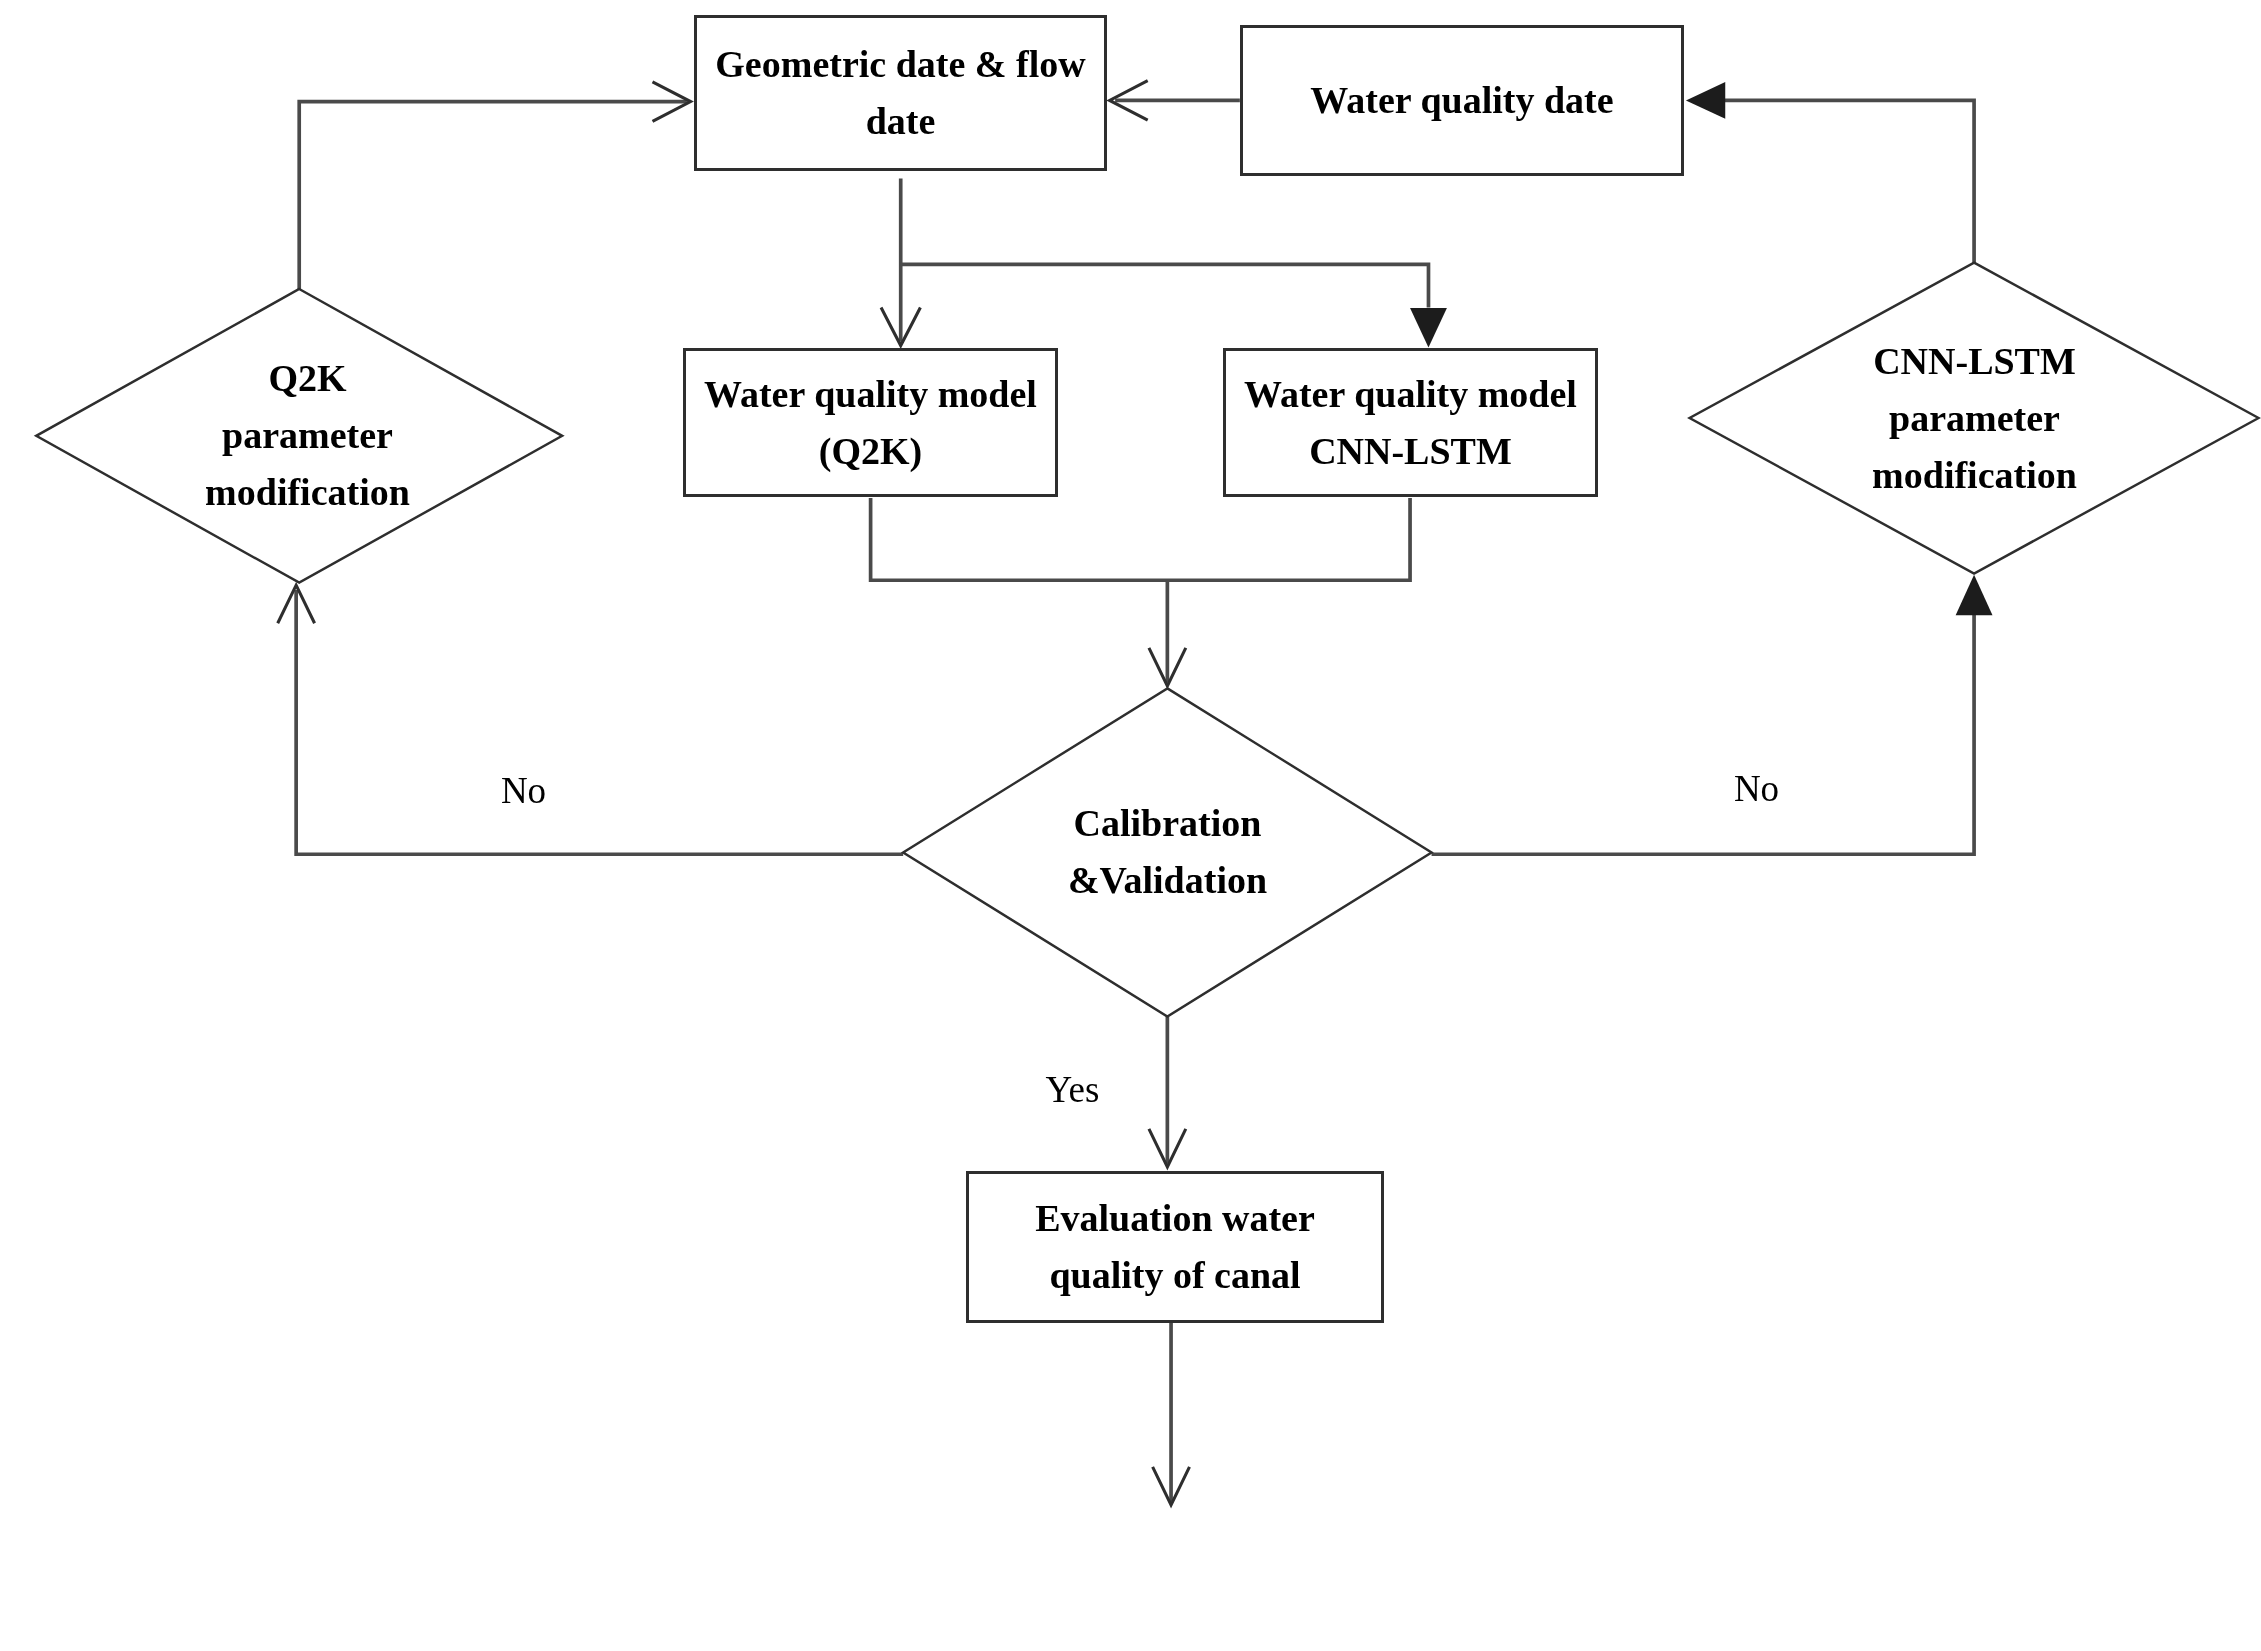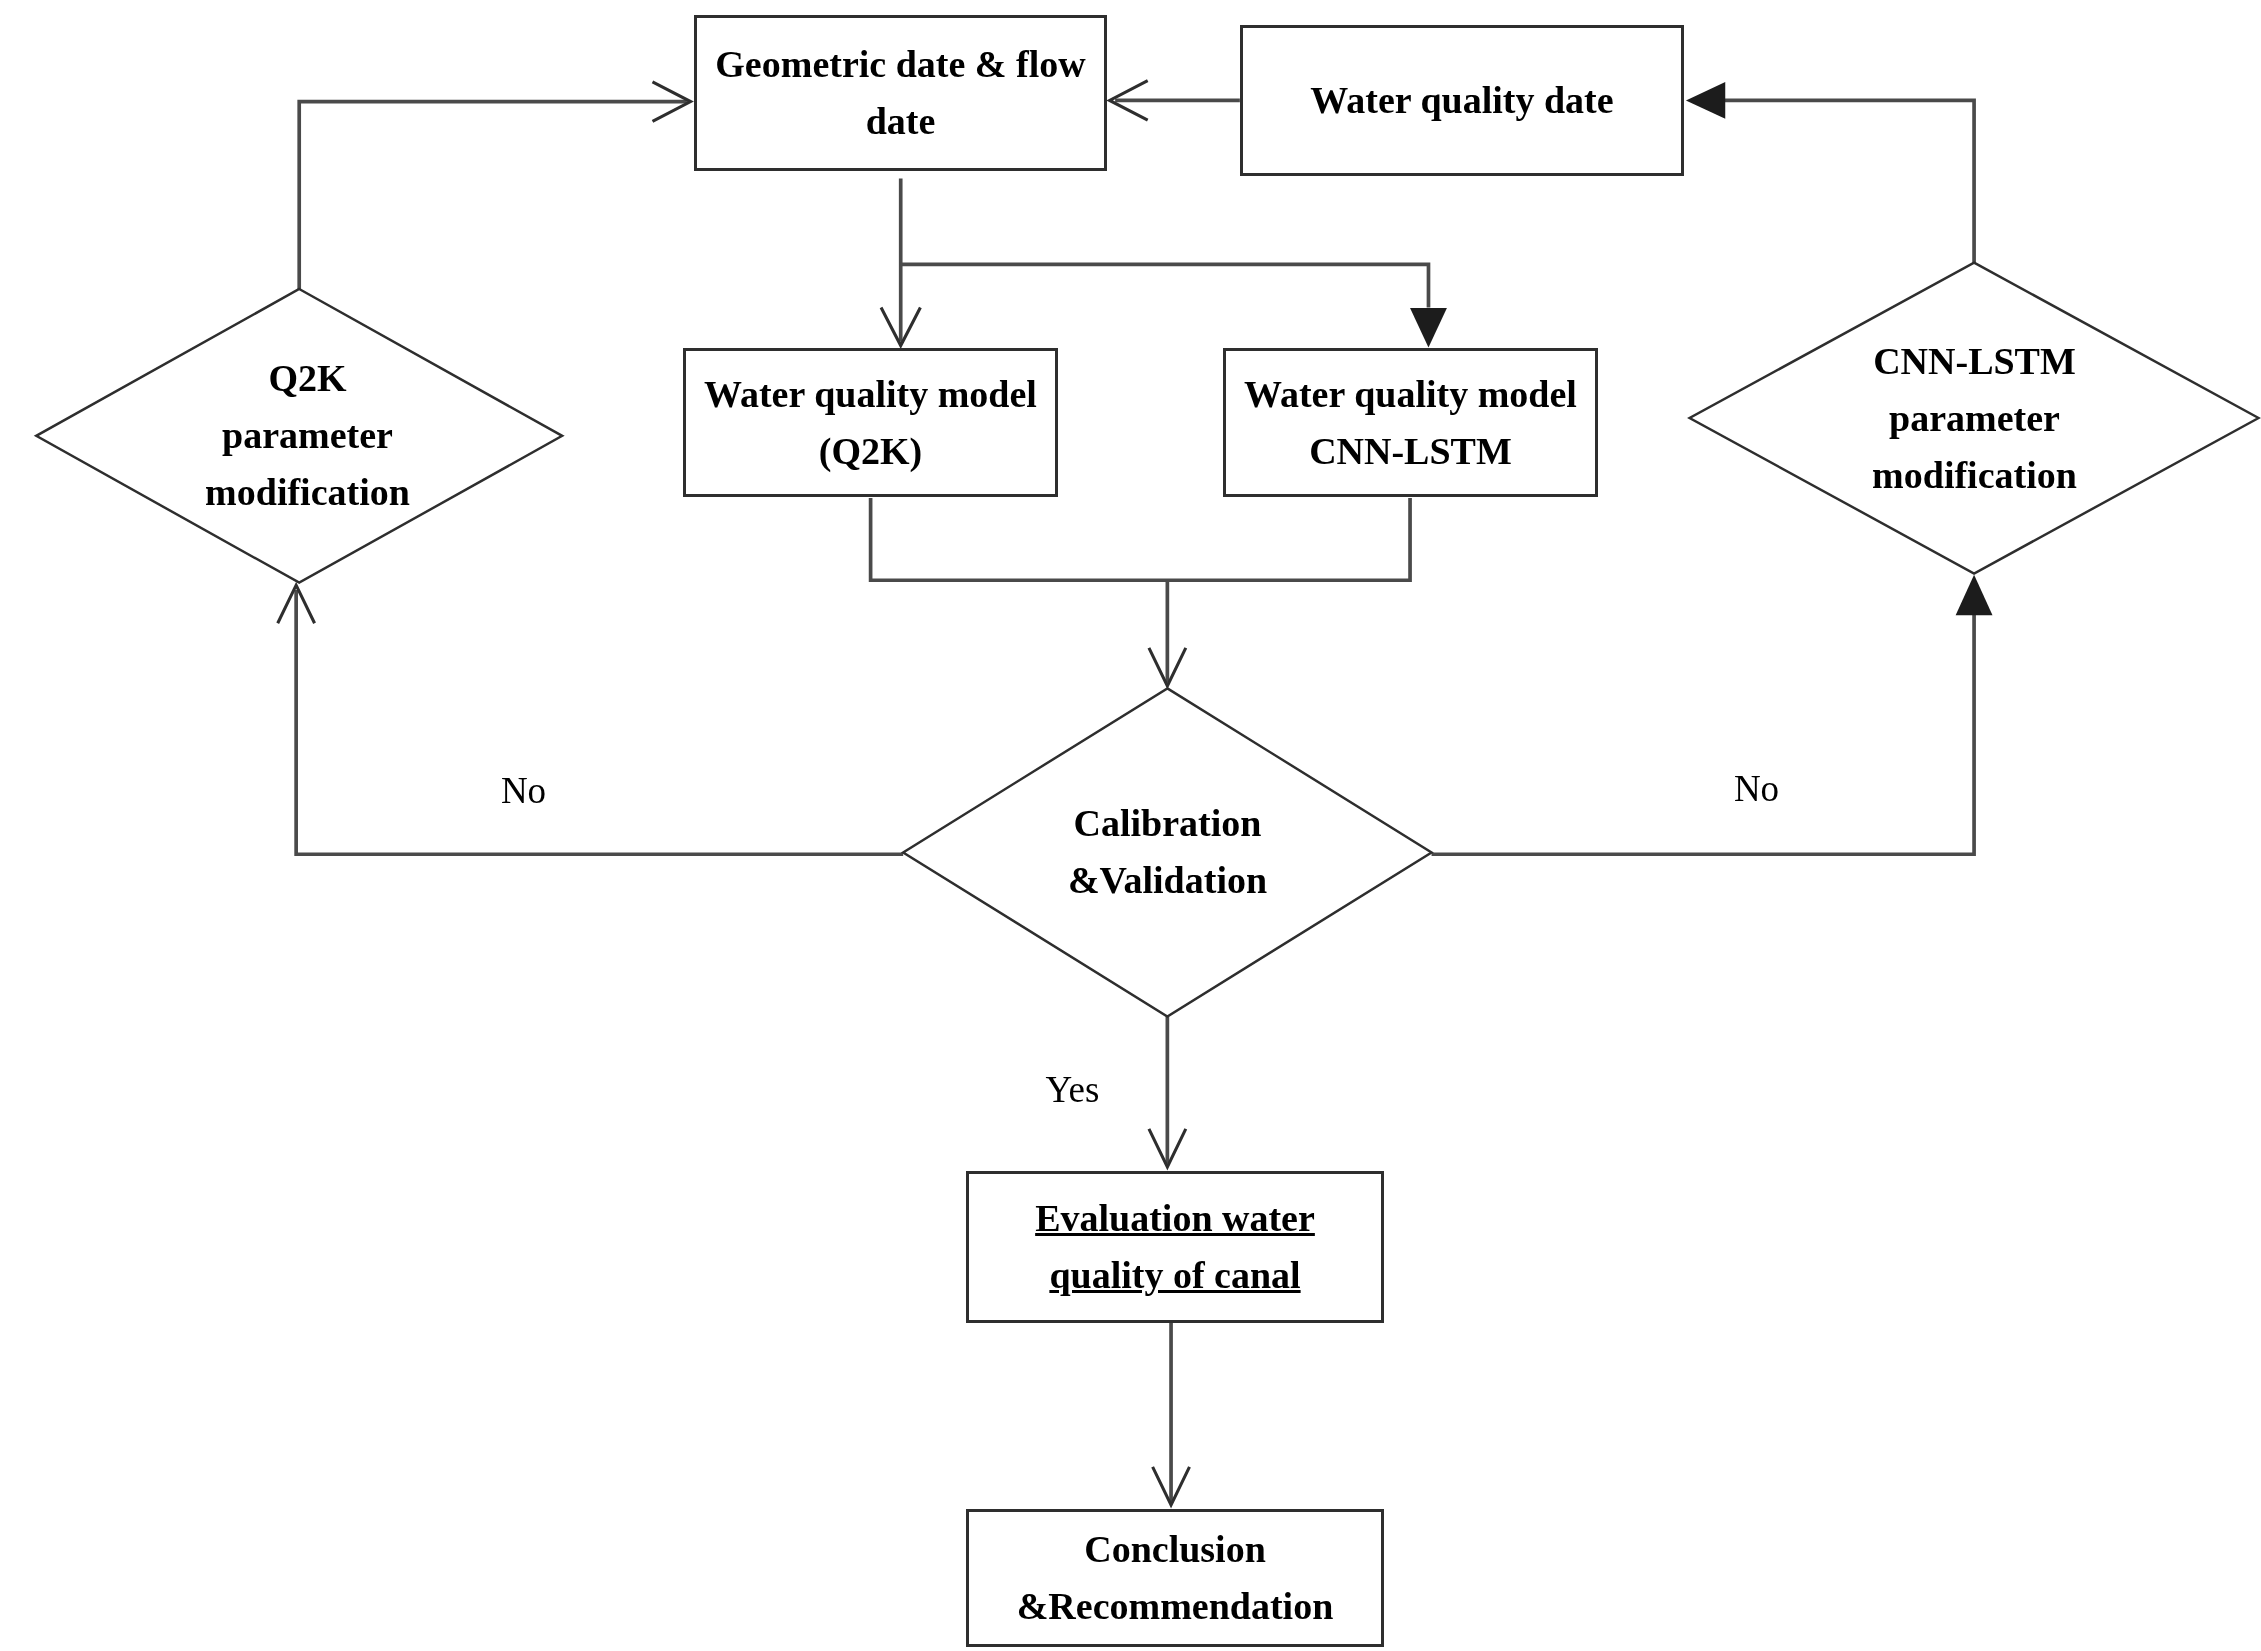--- a/index.html
+++ b/index.html
@@ -142,29 +142,25 @@
   <div class="box" style="left:683px; top:348px; width:375px; height:149px;">
     <div class="node-label">Water quality model
 (Q2K)</div>
   </div>
 
   <div class="box" style="left:1223px; top:348px; width:375px; height:149px;">
     <div class="node-label">Water quality model
 CNN-LSTM</div>
   </div>
 
-  <div class="box" style="left:966px; top:1171px; width:418px; height:152px;text-decoration:underline;">
+  <div class="box" style="left:966px; top:1171px; width:418px; height:152px;">
     <div class="node-label">Evaluation water
 quality of canal</div>
   </div>
 
-  <div class="box" style="left:966px; top:1509px; width:418px; height:138px;">
-    <div class="node-label">Conclusion
-&amp;Recommendation</div>
-  </div>
 
   <div class="diamond-label" style="left:123px; top:343px; width:369px; height:184px;">
     <div class="node-label">Q2K
 parameter
 modification</div>
   </div>
 
   <div class="diamond-label" style="left:1790px; top:326px; width:369px; height:184px;">
     <div class="node-label">CNN-LSTM
 parameter

